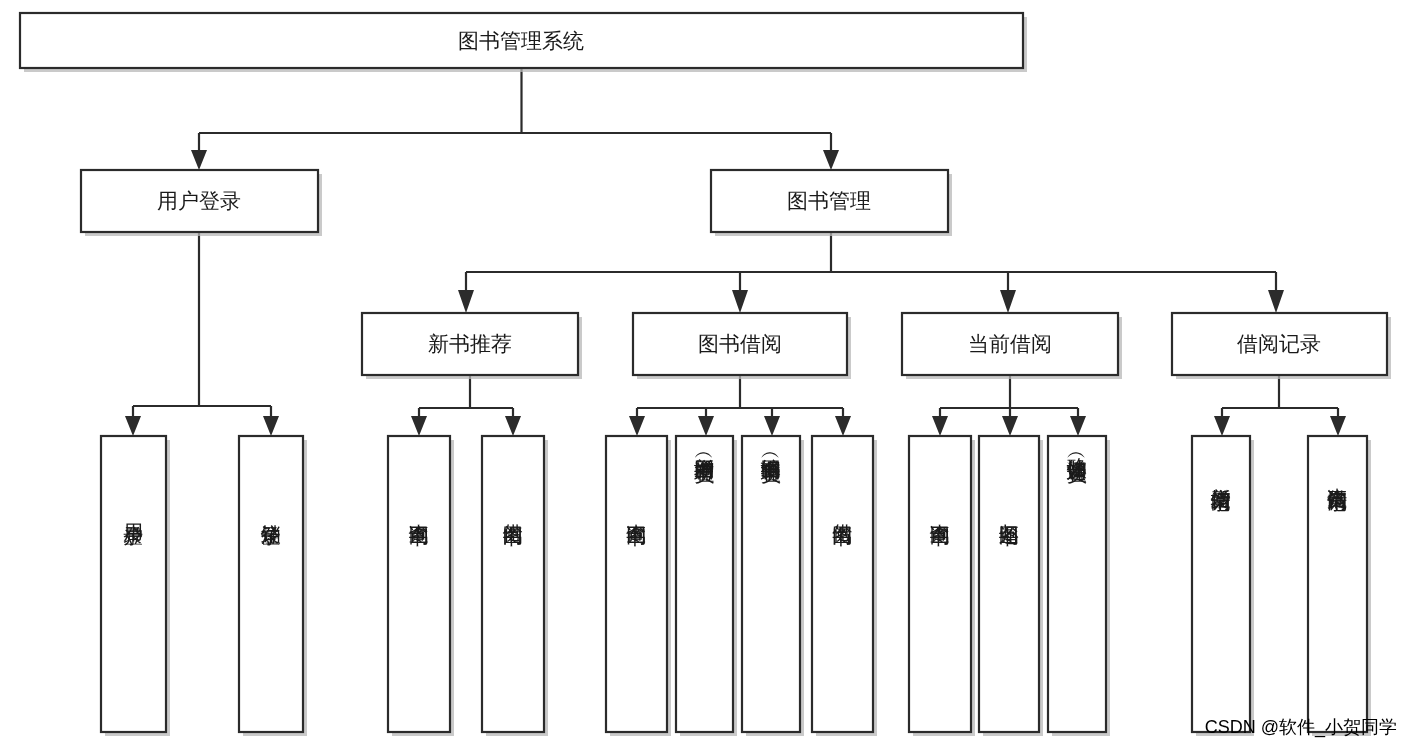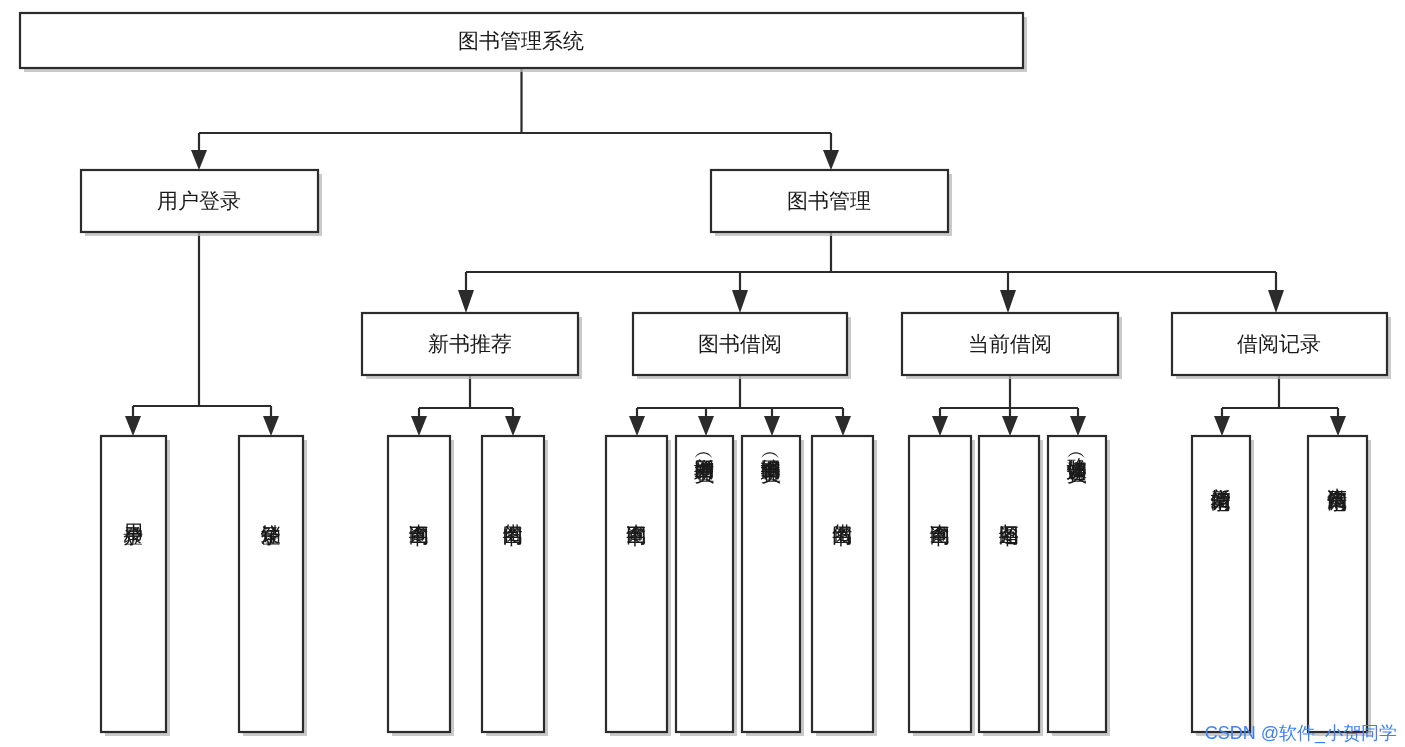--- a/index.html
+++ b/index.html
@@ -70,24 +70,24 @@
     color: #1a1a1a;
     writing-mode: vertical-rl;
     text-orientation: upright;
     letter-spacing: 1px;
     white-space: nowrap;
     text-align: left;
   }
   .watermark {
     position: absolute;
     right: 8px;
-    bottom: 2px;
+    bottom: 8px;
     font-family: "Liberation Sans", "DejaVu Sans", sans-serif;
     font-size: 18px;
-    color: #3b82f6;
+    color: #000000;
     white-space: nowrap;
     pointer-events: none;
   }
 </style>
 </head>
 <body>
 
 <div id="diagram-root">
 
   <svg class="diagram-svg" viewBox="0 0 1405 747">

